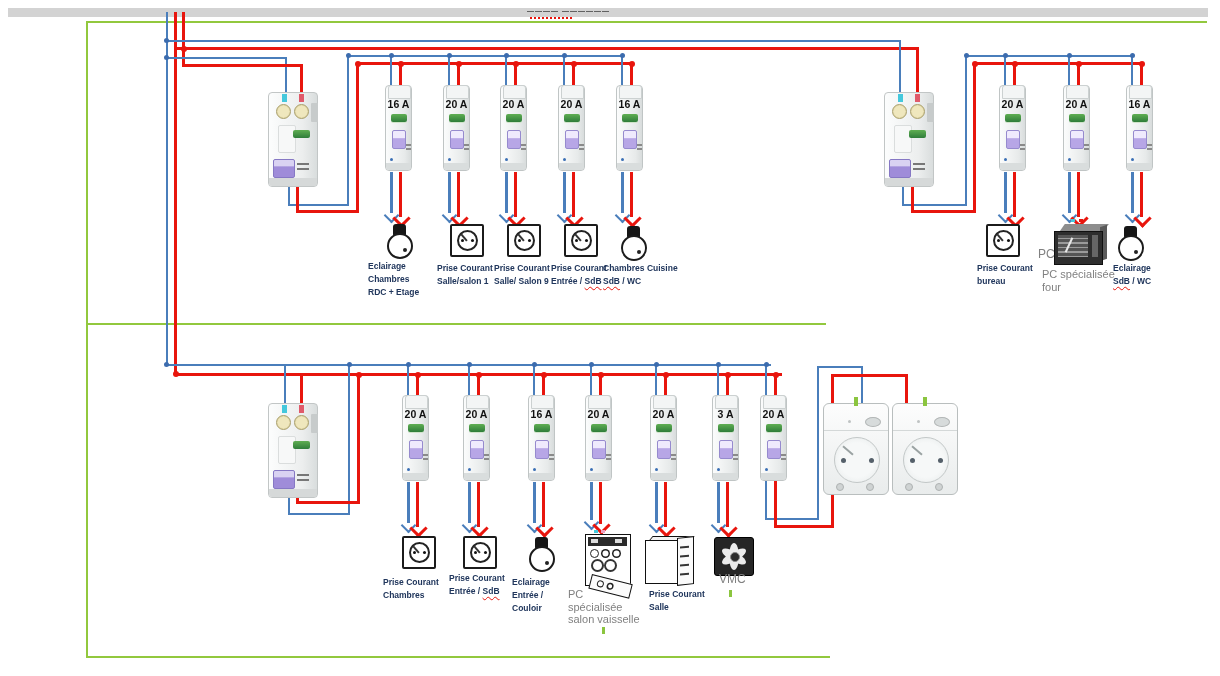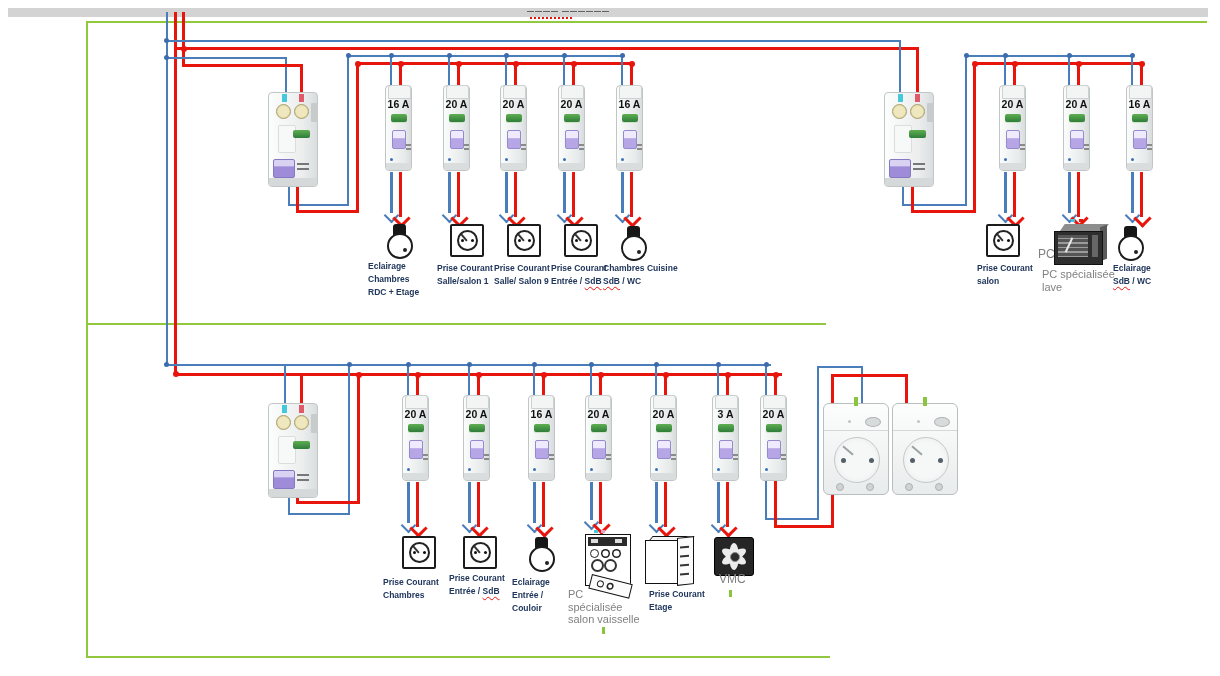--- a/index.html
+++ b/index.html
@@ -574,36 +574,36 @@
   <div class="lbl" style="left:437px;top:262px">
     <span>Prise Courant</span><br><span>Salle/salon 1</span></div>
   <div class="lbl" style="left:494px;top:262px">
     <span>Prise Courant</span><br><span>Salle/ Salon 9</span></div>
   <div class="lbl" style="left:551px;top:262px">
     <span>Prise Courant</span><br><span>Entrée / </span><span class="sqr">SdB</span></div>
   <div class="lbl" style="left:603px;top:262px">
     <span>Chambres Cuisine</span><br><span class="sqr">SdB</span><span> / WC</span></div>
 
   <div class="lbl" style="left:977px;top:262px">
-    <span>Prise Courant</span><br><span>salon</span></div>
+    <span>Prise Courant</span><br><span>bureau</span></div>
   <div class="lblg" style="left:1038px;top:248px;font-size:12px">
     <span>PC</span></div>
   <div class="lblg" style="left:1042px;top:268px">
-    <span>PC spécialisée</span><br><span>lave</span></div>
+    <span>PC spécialisée</span><br><span>four</span></div>
   <div class="lbl" style="left:1113px;top:262px">
     <span>Eclairage</span><br><span class="sqr">SdB</span><span> / WC</span></div>
 
   <div class="lbl" style="left:383px;top:576px">
     <span>Prise Courant</span><br><span>Chambres</span></div>
   <div class="lbl" style="left:449px;top:572px">
     <span>Prise Courant</span><br><span>Entrée / </span><span class="sqr">SdB</span></div>
   <div class="lbl" style="left:512px;top:576px">
     <span>Eclairage</span><br><span>Entrée /</span><br><span>Couloir</span></div>
   <div class="lblg" style="left:568px;top:588px">
     <span>PC</span><br><span>spécialisée</span><br><span>salon vaisselle</span></div>
   <i class="gtick" style="left:602px;top:627px"></i>
   <div class="lbl" style="left:649px;top:588px">
-    <span>Prise Courant</span><br><span>Etage</span></div>
+    <span>Prise Courant</span><br><span>Salle</span></div>
   <div class="lblg" style="left:719px;top:573px;font-size:12px">
     <span>VMC</span></div>
   <i class="gtick" style="left:729px;top:590px"></i>
 
 </div>
 
 </body></html>

